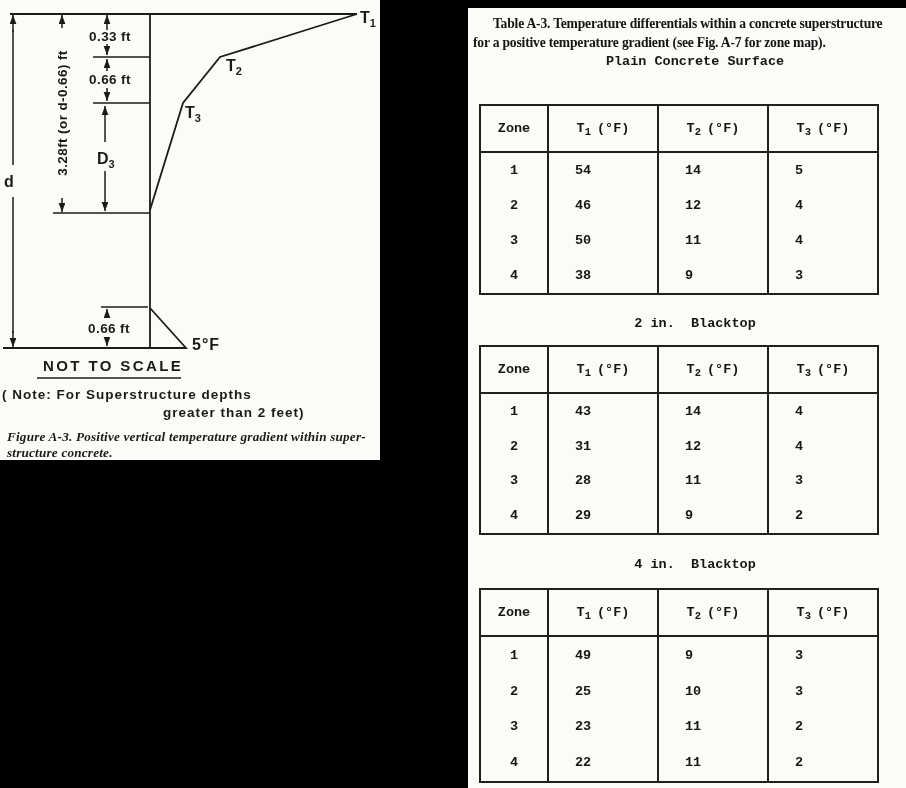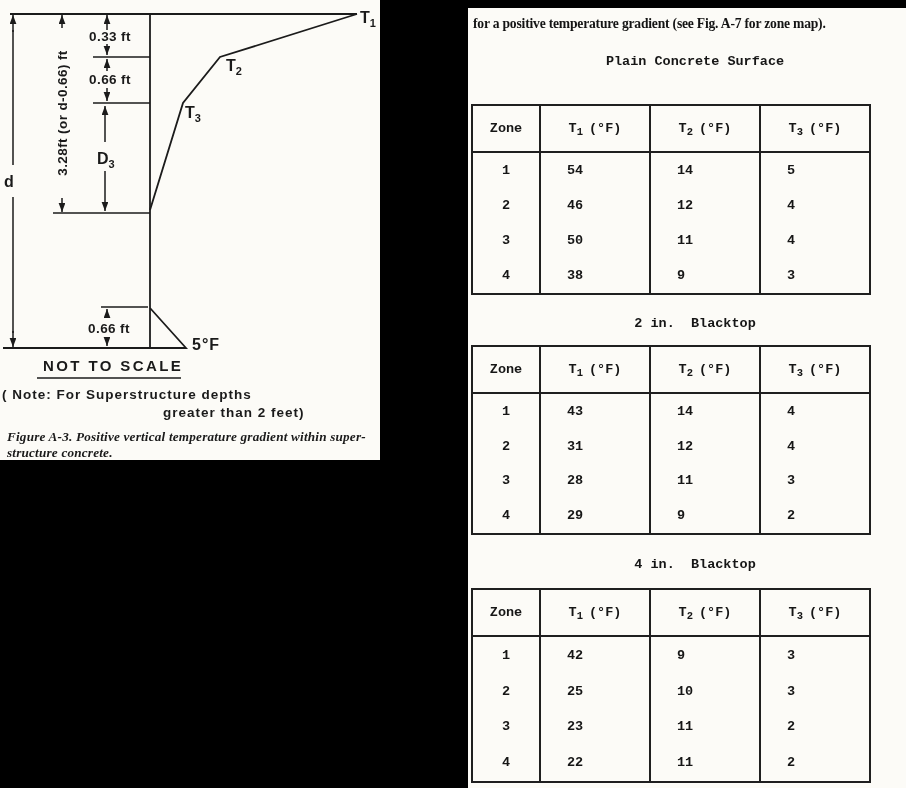--- a/index.html
+++ b/index.html
@@ -42,21 +42,21 @@
     font-size:13.6px;line-height:19px;letter-spacing:-0.2px;color:#141414;
   }
   .doc-title .l1{display:block;text-indent:20px;}
   .doc-title .l2{display:block;}
   .theading{
     position:absolute;left:12px;width:430px;text-align:center;
     font-family:"Liberation Mono","DejaVu Sans Mono",monospace;
     font-size:13.5px;font-weight:700;color:#161616;white-space:pre;
   }
   table.dtable{
-    position:absolute;left:3px;width:398px;
+    position:absolute;left:11px;width:398px;
     border-collapse:collapse;table-layout:fixed;
     font-family:"Liberation Mono","DejaVu Sans Mono",monospace;
     font-size:13.5px;font-weight:700;color:#161616;
   }
   table.dtable,
   table.dtable th,
   table.dtable td{border:0;}
   table.dtable{border:2px solid #1f1f1f;}
   table.dtable th{border-bottom:2px solid #1f1f1f;}
   table.dtable th,table.dtable td{border-left:2px solid #1f1f1f;}
@@ -127,20 +127,21 @@
     <text class="notetxt" x="163" y="417">greater than 2 feet)</text>
 
     <text class="captiontxt" x="7" y="441">Figure A-3. Positive vertical temperature gradient within super-</text>
     <text class="captiontxt" x="7" y="457">structure concrete.</text>
   </svg>
 </div>
 
 <div class="table-panel">
 
   <div class="doc-title">
+    <span class="l1">Table A-3. Temperature differentials within a concrete superstructure</span>
     <span class="l2">for a positive temperature gradient (see Fig. A-7 for zone map).</span>
   </div>
 
   <div class="theading" style="top:46px">Plain Concrete Surface</div>
   <table class="dtable" style="top:96px;height:191px">
     <colgroup>
         <col style="width:68px">
         <col style="width:110px">
         <col style="width:110px">
         <col style="width:110px">
@@ -237,21 +238,21 @@
       <tr>
         <th>Zone</th>
         <th><span>T</span><span class="hsub">1</span><span class="hunit">(°F)</span></th>
         <th><span>T</span><span class="hsub">2</span><span class="hunit">(°F)</span></th>
         <th><span>T</span><span class="hsub">3</span><span class="hunit">(°F)</span></th>
       </tr>
     </thead>
     <tbody>
       <tr>
           <td class="zc">1</td>
-          <td class="tc">42</td>
+          <td class="tc">49</td>
           <td class="tc">9</td>
           <td class="tc">3</td>
         </tr>
       <tr>
           <td class="zc">2</td>
           <td class="tc">25</td>
           <td class="tc">10</td>
           <td class="tc">3</td>
         </tr>
       <tr>

